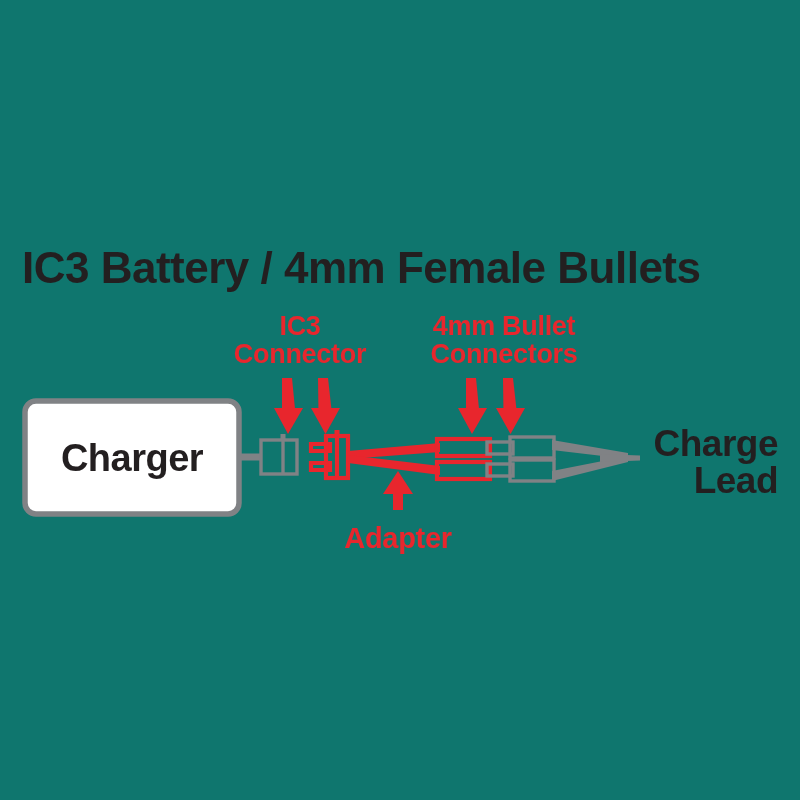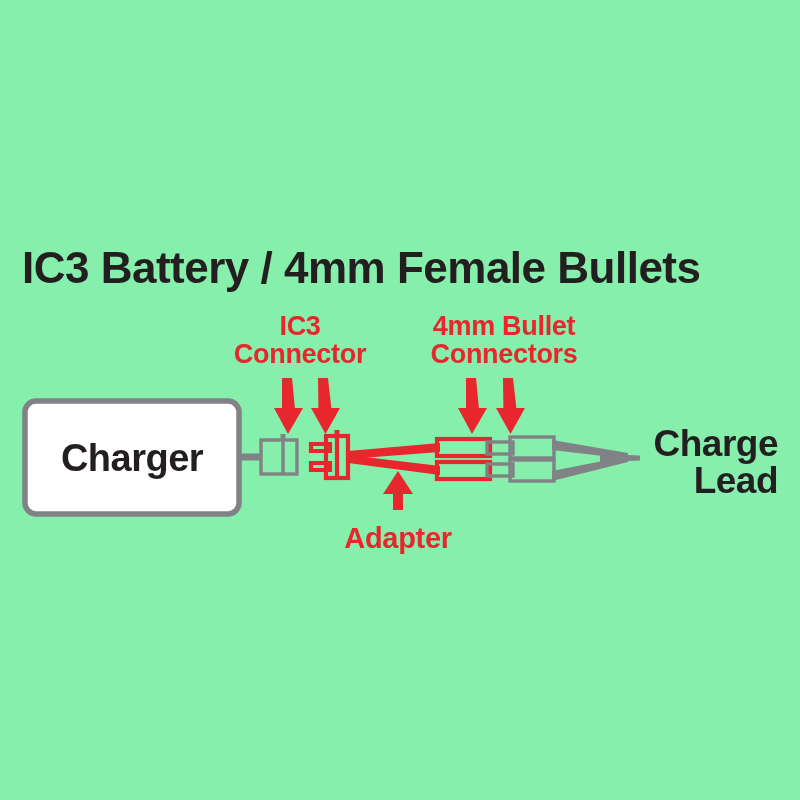--- a/index.html
+++ b/index.html
@@ -12,21 +12,21 @@
     width: 800px;
     height: 800px;
     font-family: "Liberation Sans", sans-serif;
     -webkit-font-smoothing: antialiased;
   }
   #diagram-root {
     position: relative;
     width: 800px;
     height: 800px;
     overflow: hidden;
-    background: #86efac;
+    background: #0f766e;
   }
   svg.diagram-canvas {
     position: absolute;
     top: 0;
     left: 0;
     width: 800px;
     height: 800px;
     display: block;
   }
   

